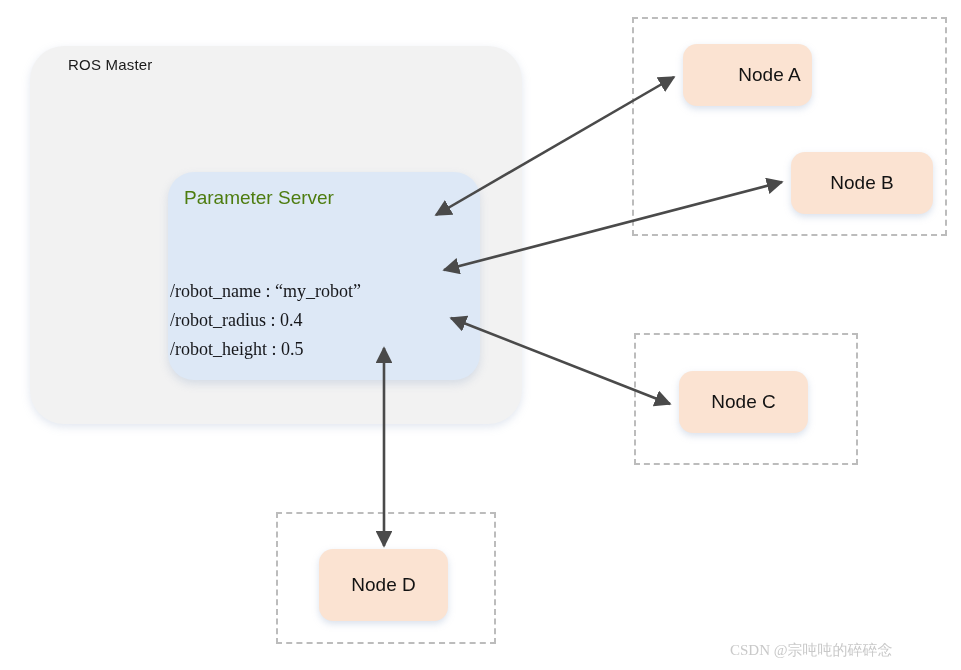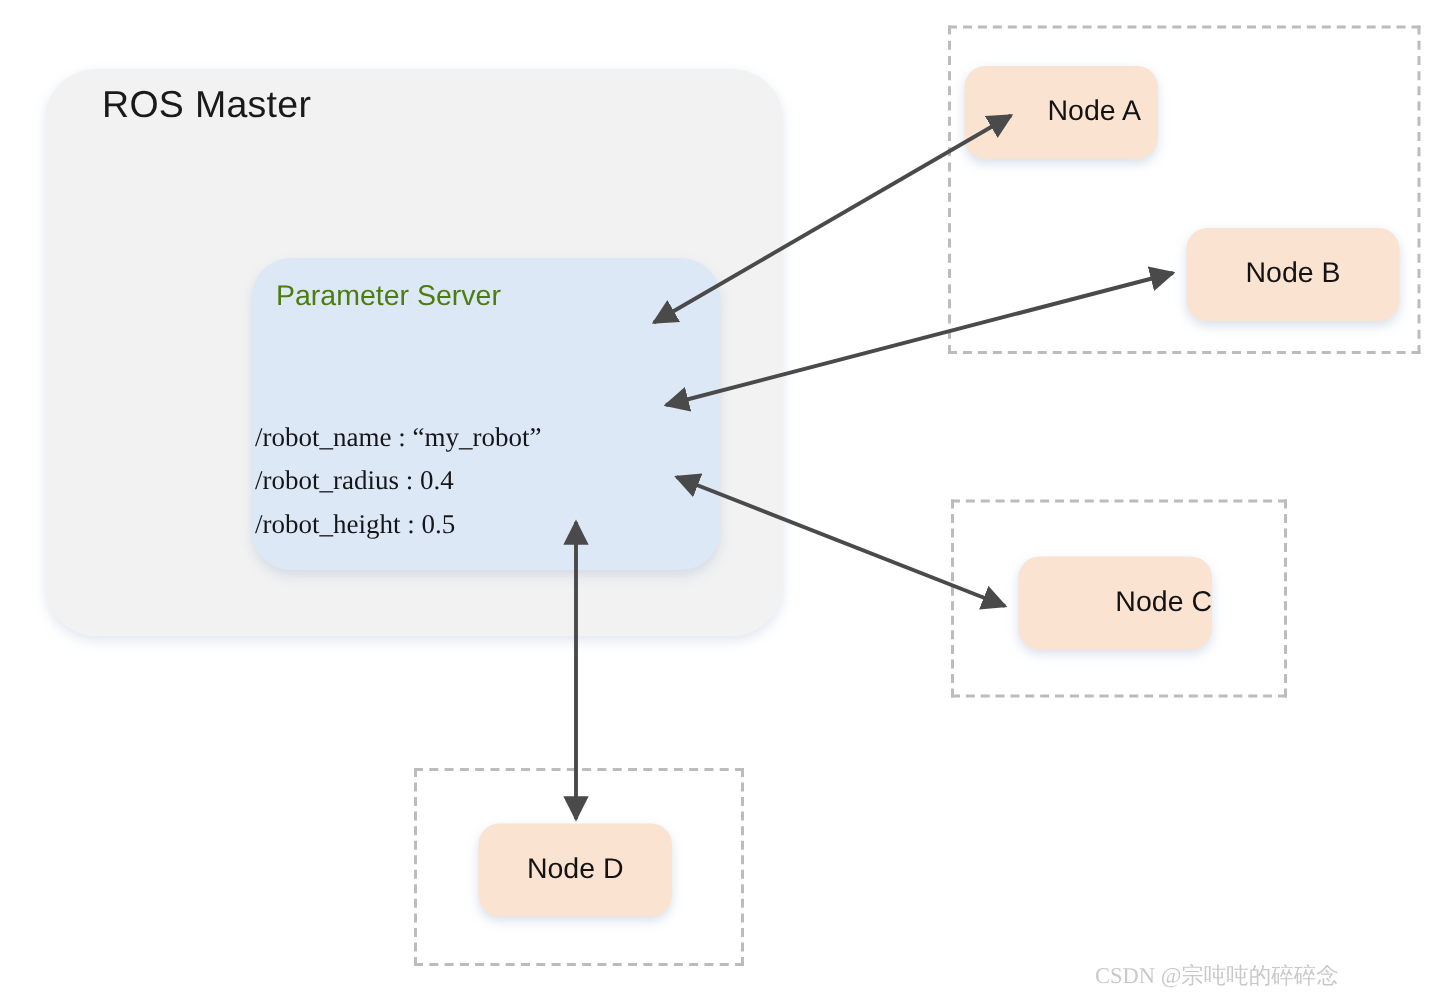--- a/index.html
+++ b/index.html
@@ -25,21 +25,21 @@
     width: 492px;
     height: 378px;
     background: #f2f2f2;
     border-radius: 34px;
     box-shadow: 0 3px 8px rgba(150,170,200,0.28);
   }
   .master-title {
     position: absolute;
     left: 68px;
     top: 56px;
-    font-size: 25px;
+    font-size: 15px;
     color: #1a1a1a;
     letter-spacing: .2px;
     white-space: nowrap;
   }
   
   .param-box {
     position: absolute;
     left: 168px;
     top: 172px;
     width: 312px;
@@ -86,24 +86,24 @@
     background: #fbe3d2;
     border-radius: 14px;
     box-shadow: 0 3px 7px rgba(150,170,200,0.35);
     display: flex;
     align-items: center;
     justify-content: center;
     font-size: 19px;
     color: #131313;
     box-sizing: border-box;
   }
-  #node-a { left: 643px; top: 44px;  width: 129px; height: 62px; padding-left: 44px; }
+  #node-a { left: 683px; top: 44px;  width: 129px; height: 62px; padding-left: 44px; }
   #node-b { left: 791px; top: 152px; width: 142px; height: 62px; }
-  #node-c { left: 679px; top: 371px; width: 129px; height: 62px; justify-content: flex-end; }
-  #node-d { left: 319px; top: 549px; width: 129px; height: 62px; }
+  #node-c { left: 679px; top: 371px; width: 129px; height: 62px; }
+  #node-d { left: 319px; top: 549px; width: 129px; height: 72px; }
 
   
   #arrows {
     position: absolute;
     left: 0; top: 0;
     width: 961px;
     height: 670px;
     pointer-events: none;
   }
   

